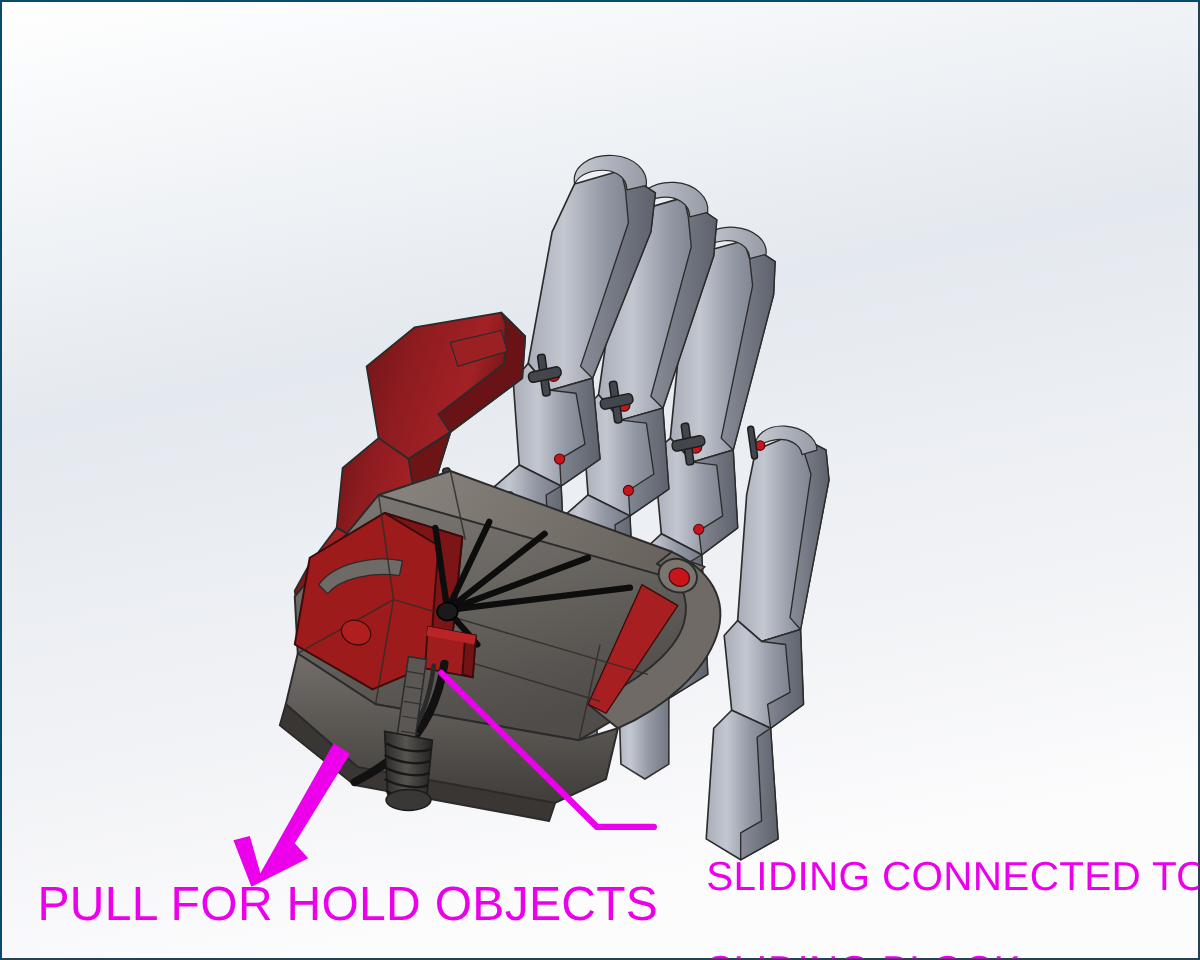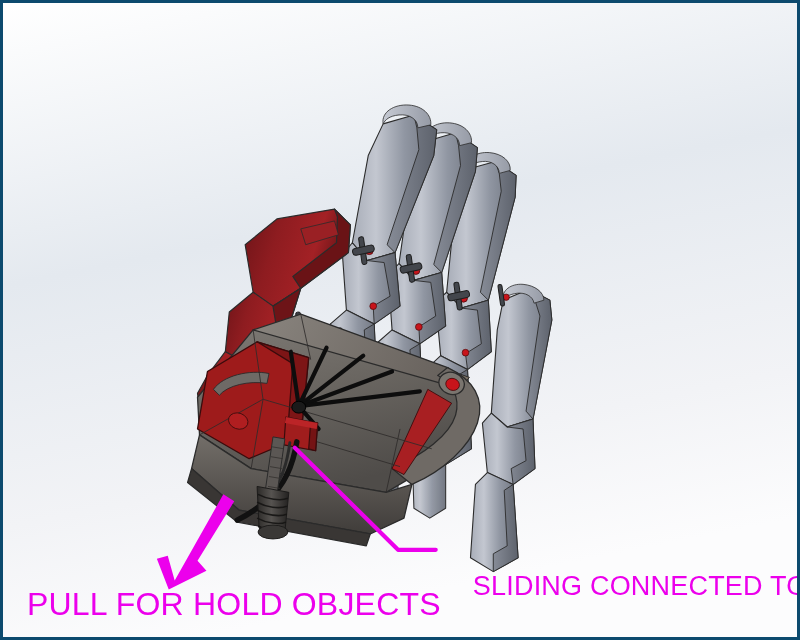--- a/index.html
+++ b/index.html
@@ -2,21 +2,21 @@
 <html><head>
 <meta charset="utf-8">
 <style>
   html,body{margin:0;padding:0;background:#ffffff;}
   body{font-family:"Liberation Sans",sans-serif;}
   #page{
     position:relative;
     width:800px;height:640px;
     overflow:hidden;
     box-sizing:border-box;
-    border:3px solid #0c4a6e;
+    border:1px solid #0c4a6e;
     background:#000000;
   }
   #scene{position:absolute;inset:0;width:100%;height:100%;display:block;}
   .anno-text{
     position:absolute;
     color:#ec00ec;
     font-family:"Liberation Sans",sans-serif;
     font-weight:400;
     letter-spacing:.2px;
     white-space:pre;

